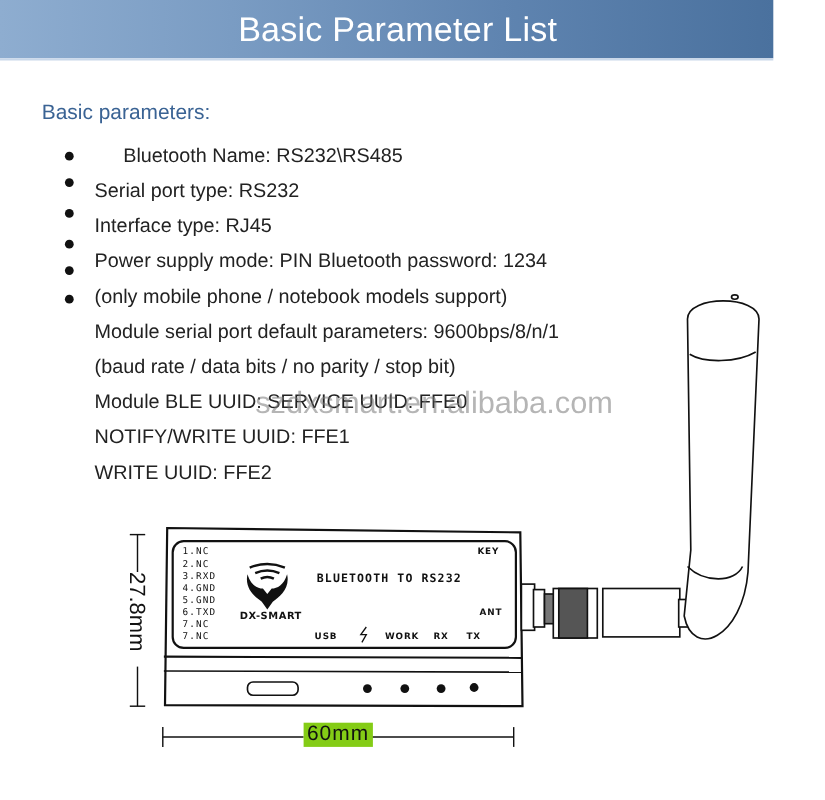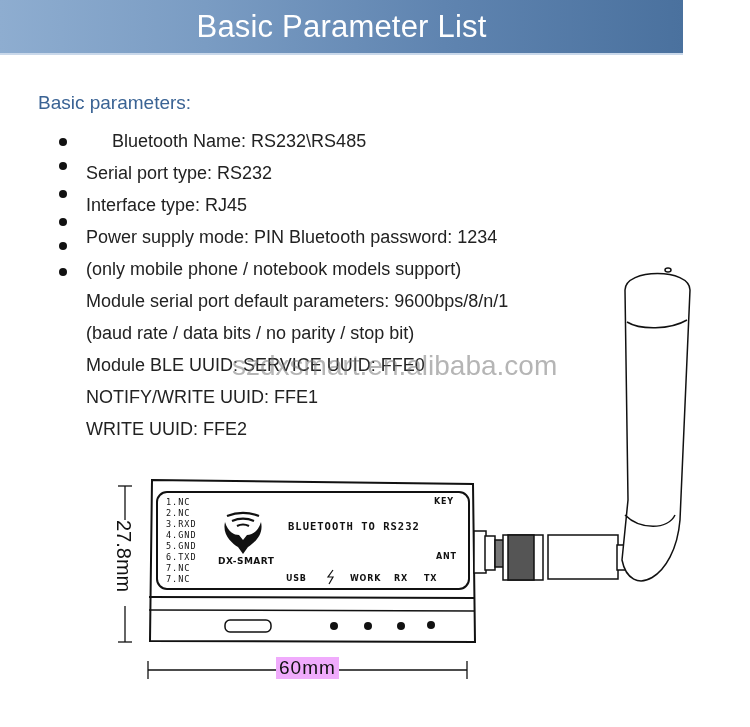--- a/index.html
+++ b/index.html
@@ -1,27 +1,27 @@
 <!DOCTYPE html>
 <html><head>
 <meta charset="utf-8">
 <style>
   html, body { margin:0; padding:0; }
   body { width:750px; height:727px; background:#ffffff; position:relative; overflow:hidden; font-family:"DejaVu Sans", sans-serif; }
   .banner { position:absolute; left:0; top:0; width:683px; height:53px;
     background:linear-gradient(90deg,#8eadd0 0%,#7a9cc3 30%,#5f84b0 65%,#4a719e 100%);
-    border-bottom:2px solid #c9d8ea; display:flex; align-items:center; justify-content:center; }
+    border-bottom:2px solid #c9d8ea; display:flex; align-items:center; justify-content:center;padding-left:20px; }
   .banner h1 { margin:0; color:#ffffff; font-family:"Liberation Sans", sans-serif; font-weight:400; font-size:31px; letter-spacing:0.2px; }
   .section-title { position:absolute; left:38px; top:92px; color:#3a6394; font-family:"Liberation Sans", sans-serif; font-size:19px; }
   .params { position:absolute; left:0; top:0; }
   .line { position:absolute; left:86px; font-family:"Liberation Sans", sans-serif; font-size:18px; color:#222; white-space:nowrap; }
   .bullet { position:absolute; width:8px; height:8px; border-radius:50%; background:#111; }
   .watermark { position:absolute; left:232px; top:350px; font-family:"Liberation Sans", sans-serif; font-size:28px; color:rgba(120,120,120,0.55); white-space:nowrap; }
   .dim-v-label { position:absolute; left:104px; top:520px; font-family:"Liberation Sans", sans-serif; font-size:20px; color:#111; transform:rotate(90deg); transform-origin:left top; white-space:nowrap; }
-  .dim-h-label { position:absolute; left:276px; top:657px; font-family:"Liberation Sans", sans-serif; font-size:19px; color:#111; background:#f0abfc; padding:0 3px; letter-spacing:1px; }
+  .dim-h-label { position:absolute; left:276px; top:657px; font-family:"Liberation Sans", sans-serif; font-size:19px; color:#111; background:#84cc16; padding:0 3px; letter-spacing:1px; }
   .pin { position:absolute; font-family:"DejaVu Sans Mono", monospace; font-size:8.5px; color:#111; letter-spacing:1px; }
   .lbl { position:absolute; font-family:"DejaVu Sans", sans-serif; font-size:8px; font-weight:bold; color:#111; letter-spacing:0.8px; }
   .title-lbl { position:absolute; left:288px; top:520px; font-family:"DejaVu Sans Mono", monospace; font-weight:bold; font-size:10.5px; letter-spacing:1px; color:#111;text-align:right; }
   .brand { position:absolute; left:218px; top:556px; font-family:"DejaVu Sans", sans-serif; font-weight:bold; font-size:9px; color:#111; letter-spacing:0.5px; }
 </style>
 </head>
 <body>
 
 <div class="banner">
   <h1>Basic Parameter List</h1>

